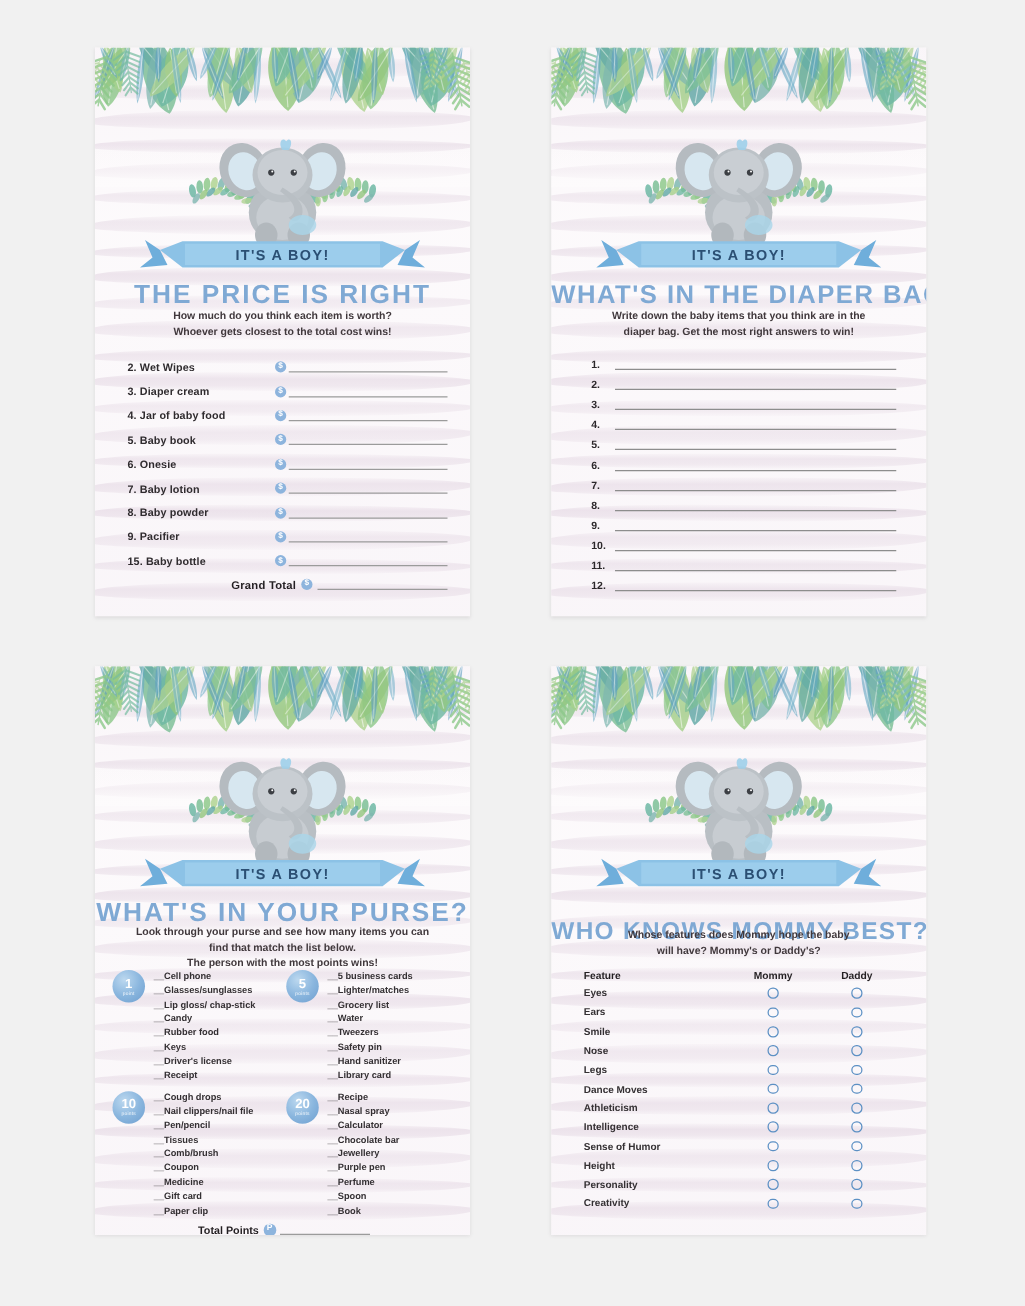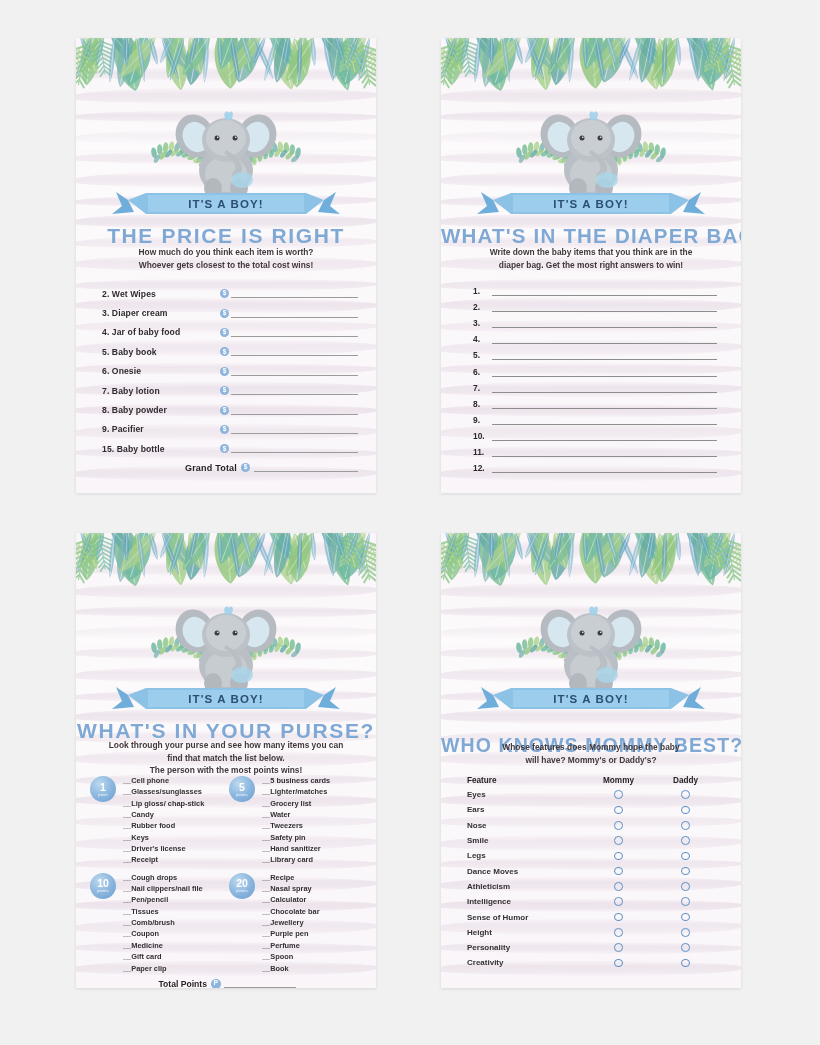--- a/index.html
+++ b/index.html
@@ -2164,30 +2164,30 @@
         <div class="mb-row">
             <span class="mb-feat">Ears</span>
             <span class="mb-cell">
               <span class="radio"></span>
             </span>
             <span class="mb-cell">
               <span class="radio"></span>
             </span>
           </div>
         <div class="mb-row">
+            <span class="mb-feat">Smile</span>
+            <span class="mb-cell">
+              <span class="radio"></span>
+            </span>
+            <span class="mb-cell">
+              <span class="radio"></span>
+            </span>
+          </div>
+        <div class="mb-row">
             <span class="mb-feat">Nose</span>
-            <span class="mb-cell">
-              <span class="radio"></span>
-            </span>
-            <span class="mb-cell">
-              <span class="radio"></span>
-            </span>
-          </div>
-        <div class="mb-row">
-            <span class="mb-feat">Smile</span>
             <span class="mb-cell">
               <span class="radio"></span>
             </span>
             <span class="mb-cell">
               <span class="radio"></span>
             </span>
           </div>
         <div class="mb-row">
             <span class="mb-feat">Legs</span>
             <span class="mb-cell">

